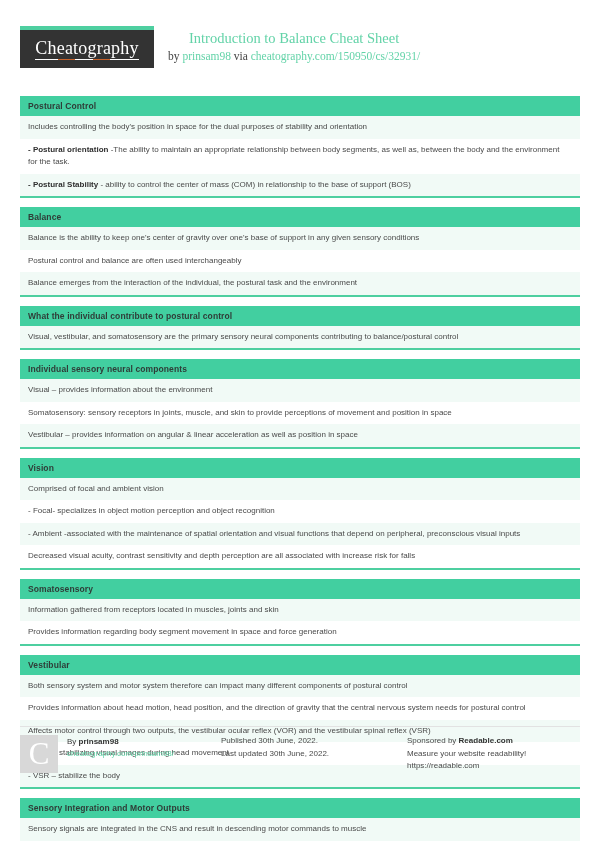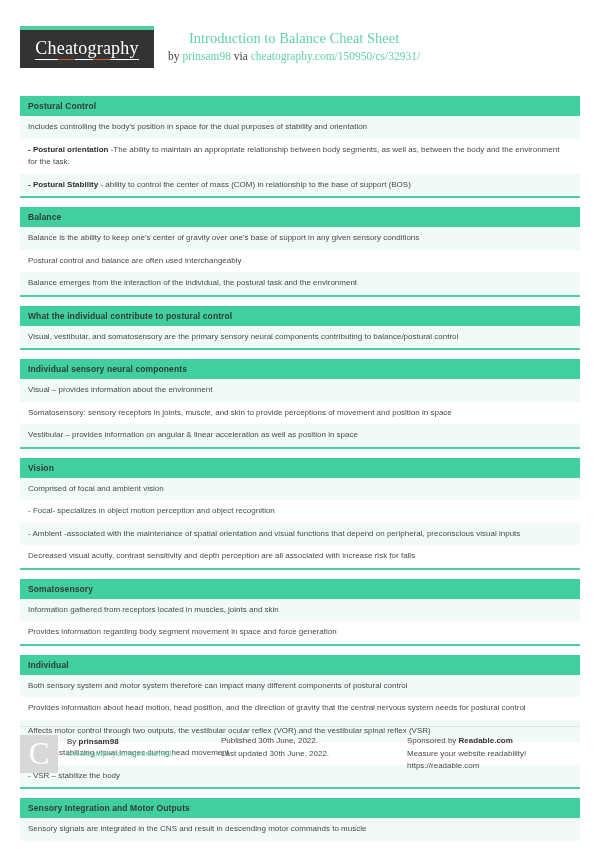--- a/index.html
+++ b/index.html
@@ -198,21 +198,21 @@
       <div class="row plain"><span>Decreased visual acuity, contrast sensitivity and depth perception are all associated with increase risk for falls</span></div>
     </div>
 
     <div class="section">
       <div class="sec-head">Somatosensory</div>
       <div class="row alt"><span>Information gathered from receptors located in muscles, joints and skin</span></div>
       <div class="row plain"><span>Provides information regarding body segment movement in space and force generation</span></div>
     </div>
 
     <div class="section">
-      <div class="sec-head">Individual</div>
+      <div class="sec-head">Vestibular</div>
       <div class="row alt"><span>Both sensory system and motor system therefore can impact many different components of postural control</span></div>
       <div class="row plain"><span>Provides information about head motion, head position, and the direction of gravity that the central nervous system needs for postural control</span></div>
       <div class="row alt"><span>Affects motor control through two outputs, the vestibular ocular reflex (VOR) and the vestibular spinal reflex (VSR)</span></div>
       <div class="row plain"><span>- VOR – stabilizing visual images during head movement</span></div>
       <div class="row alt"><span>- VSR – stabilize the body</span></div>
     </div>
 
     <div class="section">
       <div class="sec-head">Sensory Integration and Motor Outputs</div>
       <div class="row alt"><span>Sensory signals are integrated in the CNS and result in descending motor commands to muscle</span></div>

